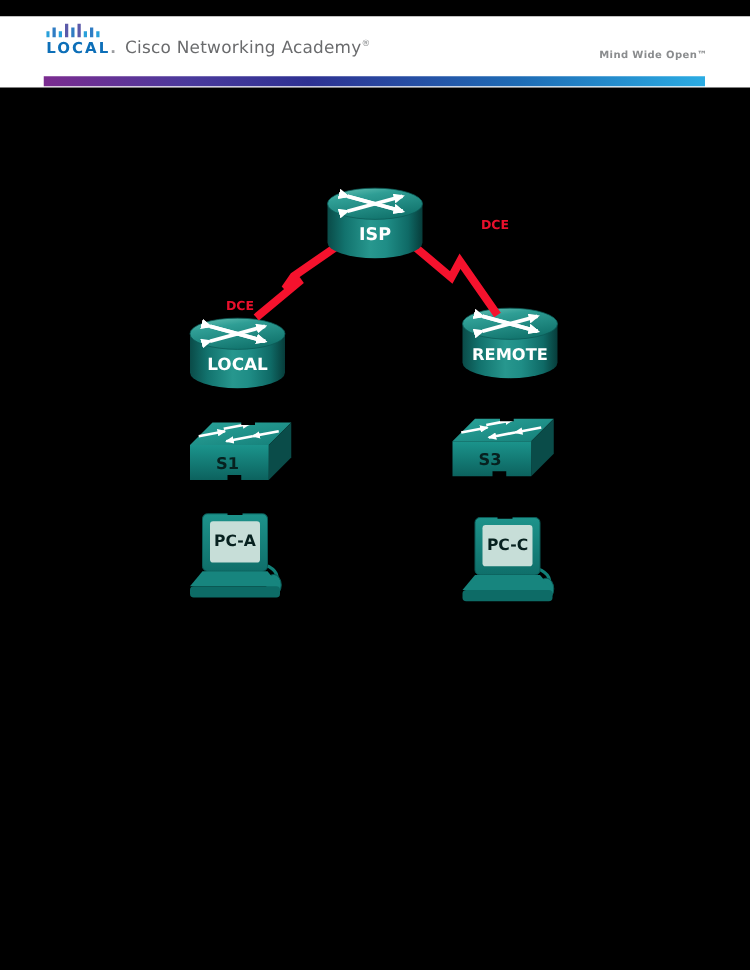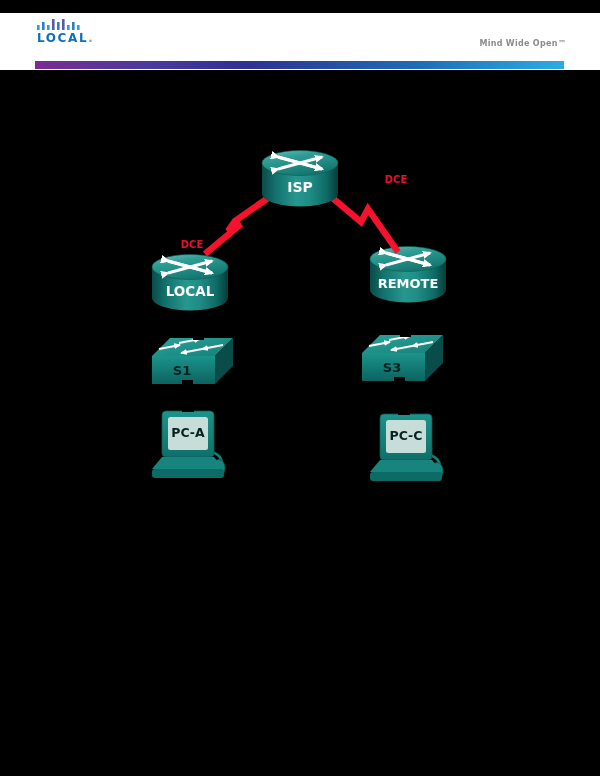--- a/index.html
+++ b/index.html
@@ -39,20 +39,21 @@
         <rect x="10" y="9" width="2.6" height="5" fill="#29a0da"></rect>
         <rect x="15" y="3" width="2.6" height="11" fill="#5b5aa9"></rect>
         <rect x="20" y="6" width="2.6" height="8" fill="#2f7cc3"></rect>
         <rect x="25" y="3" width="2.6" height="11" fill="#5b5aa9"></rect>
         <rect x="30" y="9" width="2.6" height="5" fill="#29a0da"></rect>
         <rect x="35" y="6" width="2.6" height="8" fill="#2f7cc3"></rect>
         <rect x="40" y="9" width="2.6" height="5" fill="#29a0da"></rect>
       </svg>
       <div class="brand"><span>LOCAL</span><span class="brand-suffix">.</span></div>
     </div>
+    <div class="academy"><span>Cisco Networking Academy</span><sup>®</sup></div>
     <div class="slogan">Mind Wide Open™</div>
     <div class="gradbar"></div>
   </div>
 
   <svg class="topo" width="600" height="706" viewBox="0 70 600 706">
     <defs>
       <linearGradient id="gRB" x1="0" y1="0" x2="1" y2="0">
         <stop offset="0" stop-color="#0a4b48"></stop>
         <stop offset="0.18" stop-color="#12726d"></stop>
         <stop offset="0.45" stop-color="#27978e"></stop>

